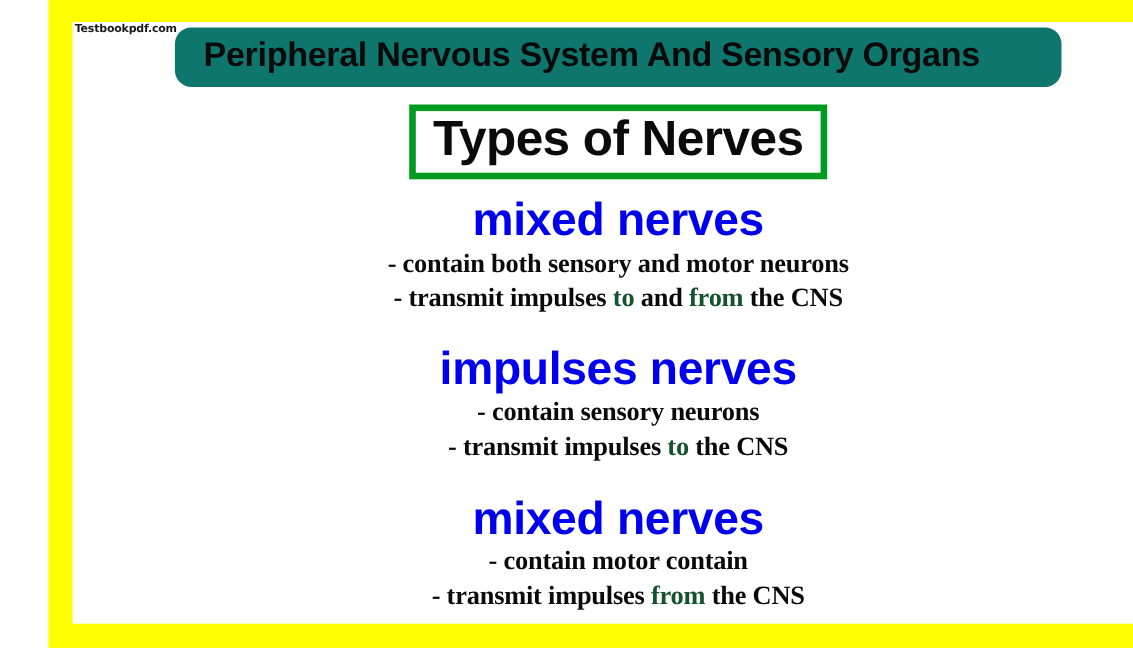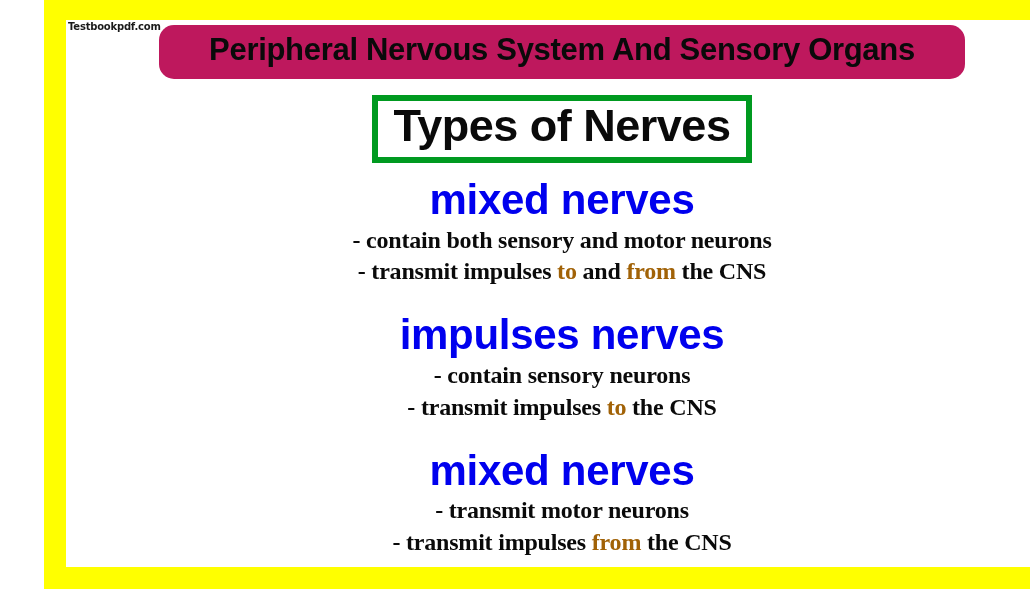--- a/index.html
+++ b/index.html
@@ -51,26 +51,26 @@
   
   .banner-wrap {
     position: absolute;
     left: 0;
     right: 0;
     top: 5px;
     display: flex;
     justify-content: center;
   }
   .banner {
-    background: #be185d;
+    background: #0f766e;
     border-radius: 15px;
     padding: 9px 26px 12px 26px;
     min-width: 806px;
     box-sizing: border-box;
-    text-align: center;
+    text-align: left;
   }
   .banner-text {
     font-size: 31px;
     font-weight: bold;
     color: #0a0a0a;
     letter-spacing: -0.3px;
     line-height: 1.05;
     white-space: nowrap;
     font-family: "Liberation Sans", sans-serif;
   }
@@ -126,21 +126,21 @@
   .sec-line {
     font-size: 24px;
     font-weight: bold;
     color: #0a0a0a;
     line-height: 1.33;
     letter-spacing: -0.2px;
     white-space: nowrap;
     font-family: Liberation Serif, serif;
   }
   .hl {
-    color: #a16207;
+    color: #14532d;
   }
 </style>
 </head>
 <body>
 
 <div id="slide">
   <div id="canvas">
 
     <div id="watermark">Testbookpdf.com</div>
 
@@ -162,19 +162,19 @@
           <div class="sec-line"><span>- contain both sensory and motor neurons</span></div>
           <div class="sec-line"><span>- transmit impulses </span><span class="hl">to</span><span> and </span><span class="hl">from</span><span> the CNS</span></div>
         </div>
         <div class="section">
           <div class="sec-heading">impulses nerves</div>
           <div class="sec-line"><span>- contain sensory neurons</span></div>
           <div class="sec-line"><span>- transmit impulses </span><span class="hl">to</span><span> the CNS</span></div>
         </div>
         <div class="section">
           <div class="sec-heading">mixed nerves</div>
-          <div class="sec-line"><span>- transmit motor neurons</span></div>
+          <div class="sec-line"><span>- contain motor contain</span></div>
           <div class="sec-line"><span>- transmit impulses </span><span class="hl">from</span><span> the CNS</span></div>
         </div>
       </div>
 
   </div>
 </div>
 
 </body></html>

